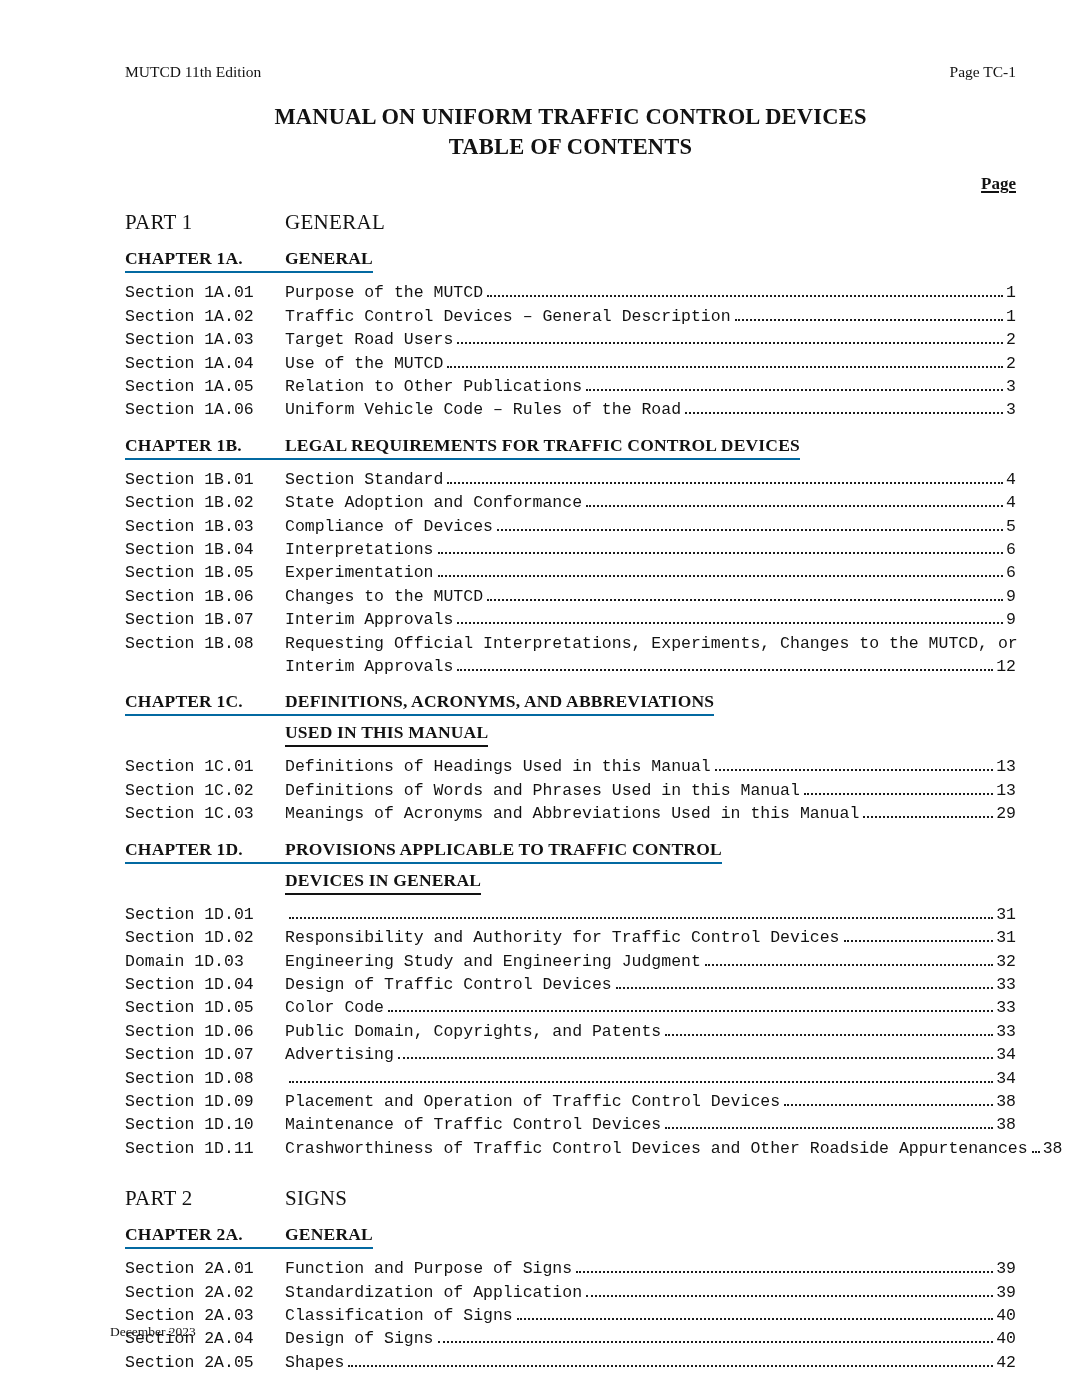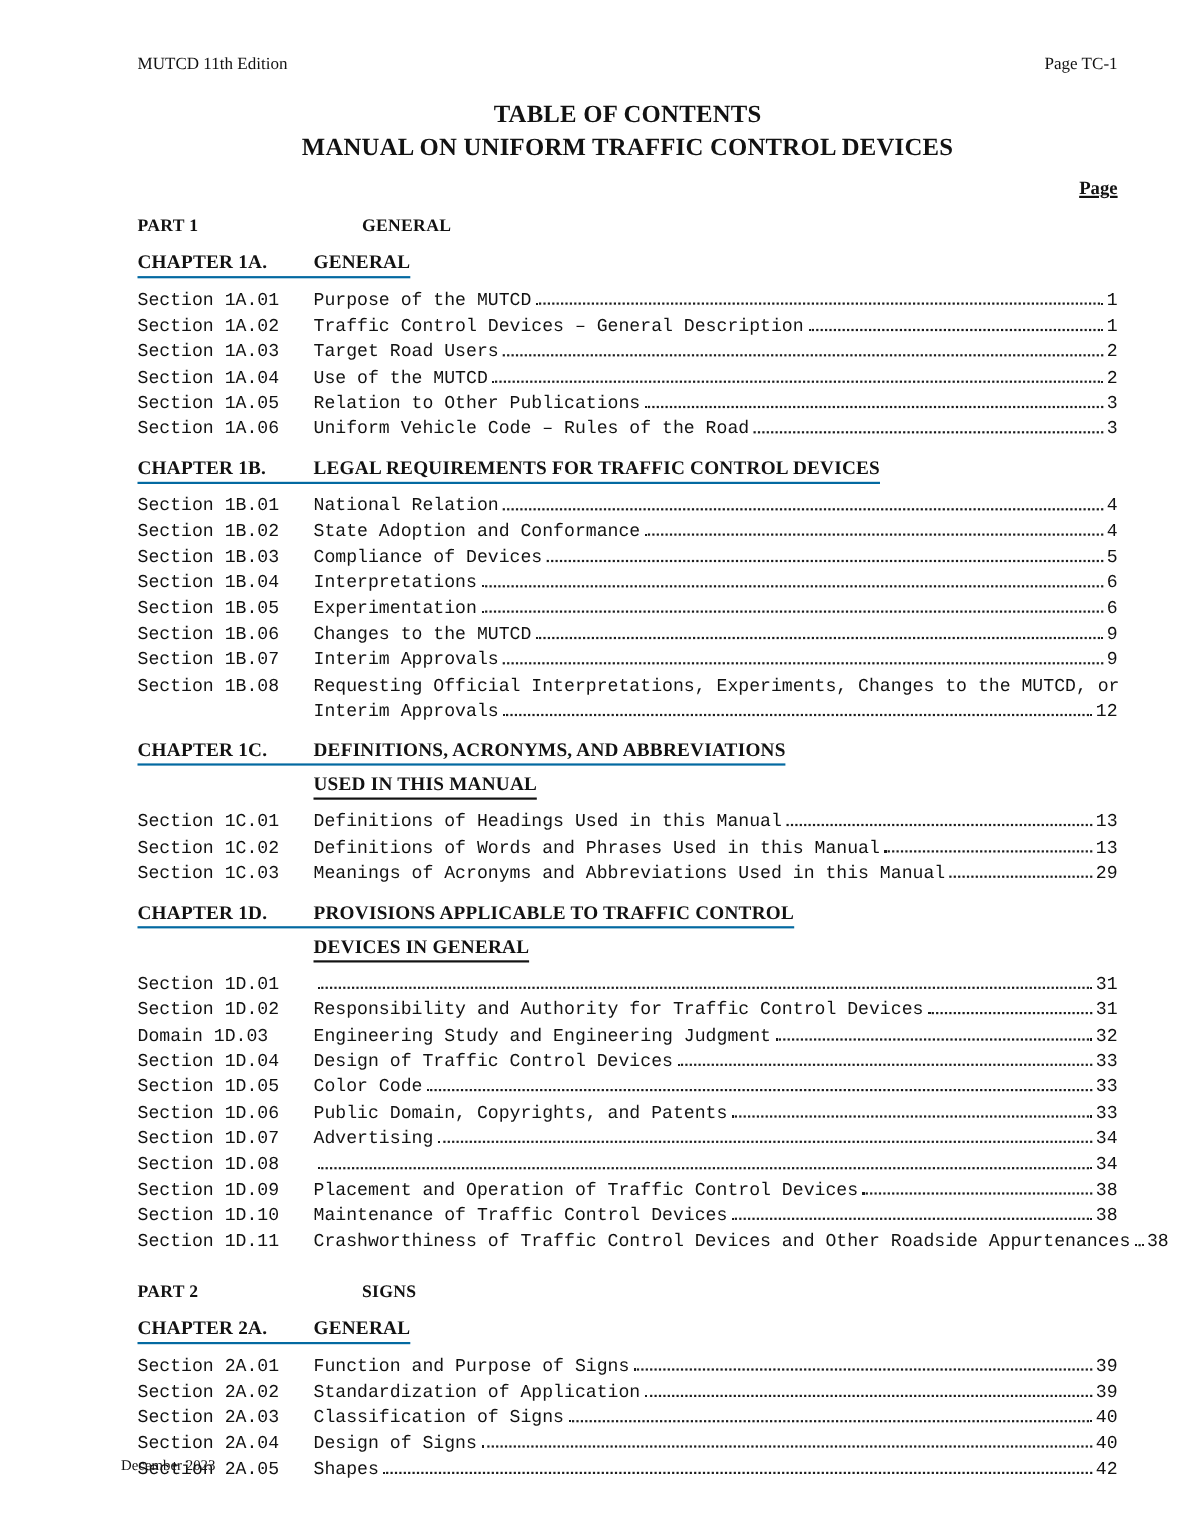--- a/index.html
+++ b/index.html
@@ -4,37 +4,37 @@
 <style>
   html, body { margin: 0; padding: 0; }
   body {
     width: 1080px; height: 1397px;
     background: #ffffff;
     color: #121212;
     font-family: "Liberation Serif", serif;
     position: relative;
     overflow: hidden;
   }
-  .content { padding: 50px 64px 0 125px; }
+  .content { padding: 63px 64px 0 125px; }
 
   
   .hdr { display: flex; justify-content: space-between; font-size: 15.5px; }
 
   
   .doc-title {
     text-align: center; font-weight: bold; font-size: 22.5px;
     line-height: 1.32; margin-top: 21px; letter-spacing: 0.2px;
   }
 
   
   .page-col { text-align: right; margin-top: 13px; font-size: 17px; font-weight: bold; }
   .page-col span { text-decoration: underline; text-decoration-thickness: 2px; text-underline-offset: 2px; }
 
   
-  .part { display: flex; font-weight: bold; font-size: 16px; letter-spacing: 0.3px; margin-top: 16px; gap: 44px; }
+  .part { display: flex; font-weight: normal; font-size: 21px; letter-spacing: 0.3px; margin-top: 16px; }
   .part .p-lbl { flex: 0 0 160px; }
 
   
   .chapter { margin-top: 13px; font-weight: bold; font-size: 17.5px; letter-spacing: 0.2px; }
   .ch-line {
     display: inline-flex;
     border-bottom: 2px solid #0369a1;
     padding-bottom: 2px;
   }
   .ch-line .c-lbl { flex: 0 0 160px; }
@@ -62,22 +62,22 @@
 <body>
 
 <div class="content">
 
   <div class="hdr">
     <span>MUTCD 11th Edition</span>
     <span>Page TC-1</span>
   </div>
 
   <div class="doc-title">
+    <div>MANUAL ON UNIFORM TRAFFIC CONTROL DEVICES</div>
     <div>TABLE OF CONTENTS</div>
-    <div>MANUAL ON UNIFORM TRAFFIC CONTROL DEVICES</div>
   </div>
 
   <div class="page-col">
     <span>Page</span>
   </div>
 
   <div class="part">
     <span class="p-lbl">PART 1</span>
     <span>GENERAL</span>
   </div>
@@ -129,21 +129,21 @@
 
   <div class="chapter">
     <span class="ch-line">
         <span class="c-lbl">CHAPTER 1B.</span>
         <span>LEGAL REQUIREMENTS FOR TRAFFIC CONTROL DEVICES</span>
       </span>
   </div>
   <div class="rows">
     <div class="row">
         <span class="lbl">Section 1B.01</span>
-        <span class="ttl">National Relation</span>
+        <span class="ttl">Section Standard</span>
         <span class="leader"></span>
         <span class="pg">4</span>
       </div>
     <div class="row">
         <span class="lbl">Section 1B.02</span>
         <span class="ttl">State Adoption and Conformance</span>
         <span class="leader"></span>
         <span class="pg">4</span>
       </div>
     <div class="row">

